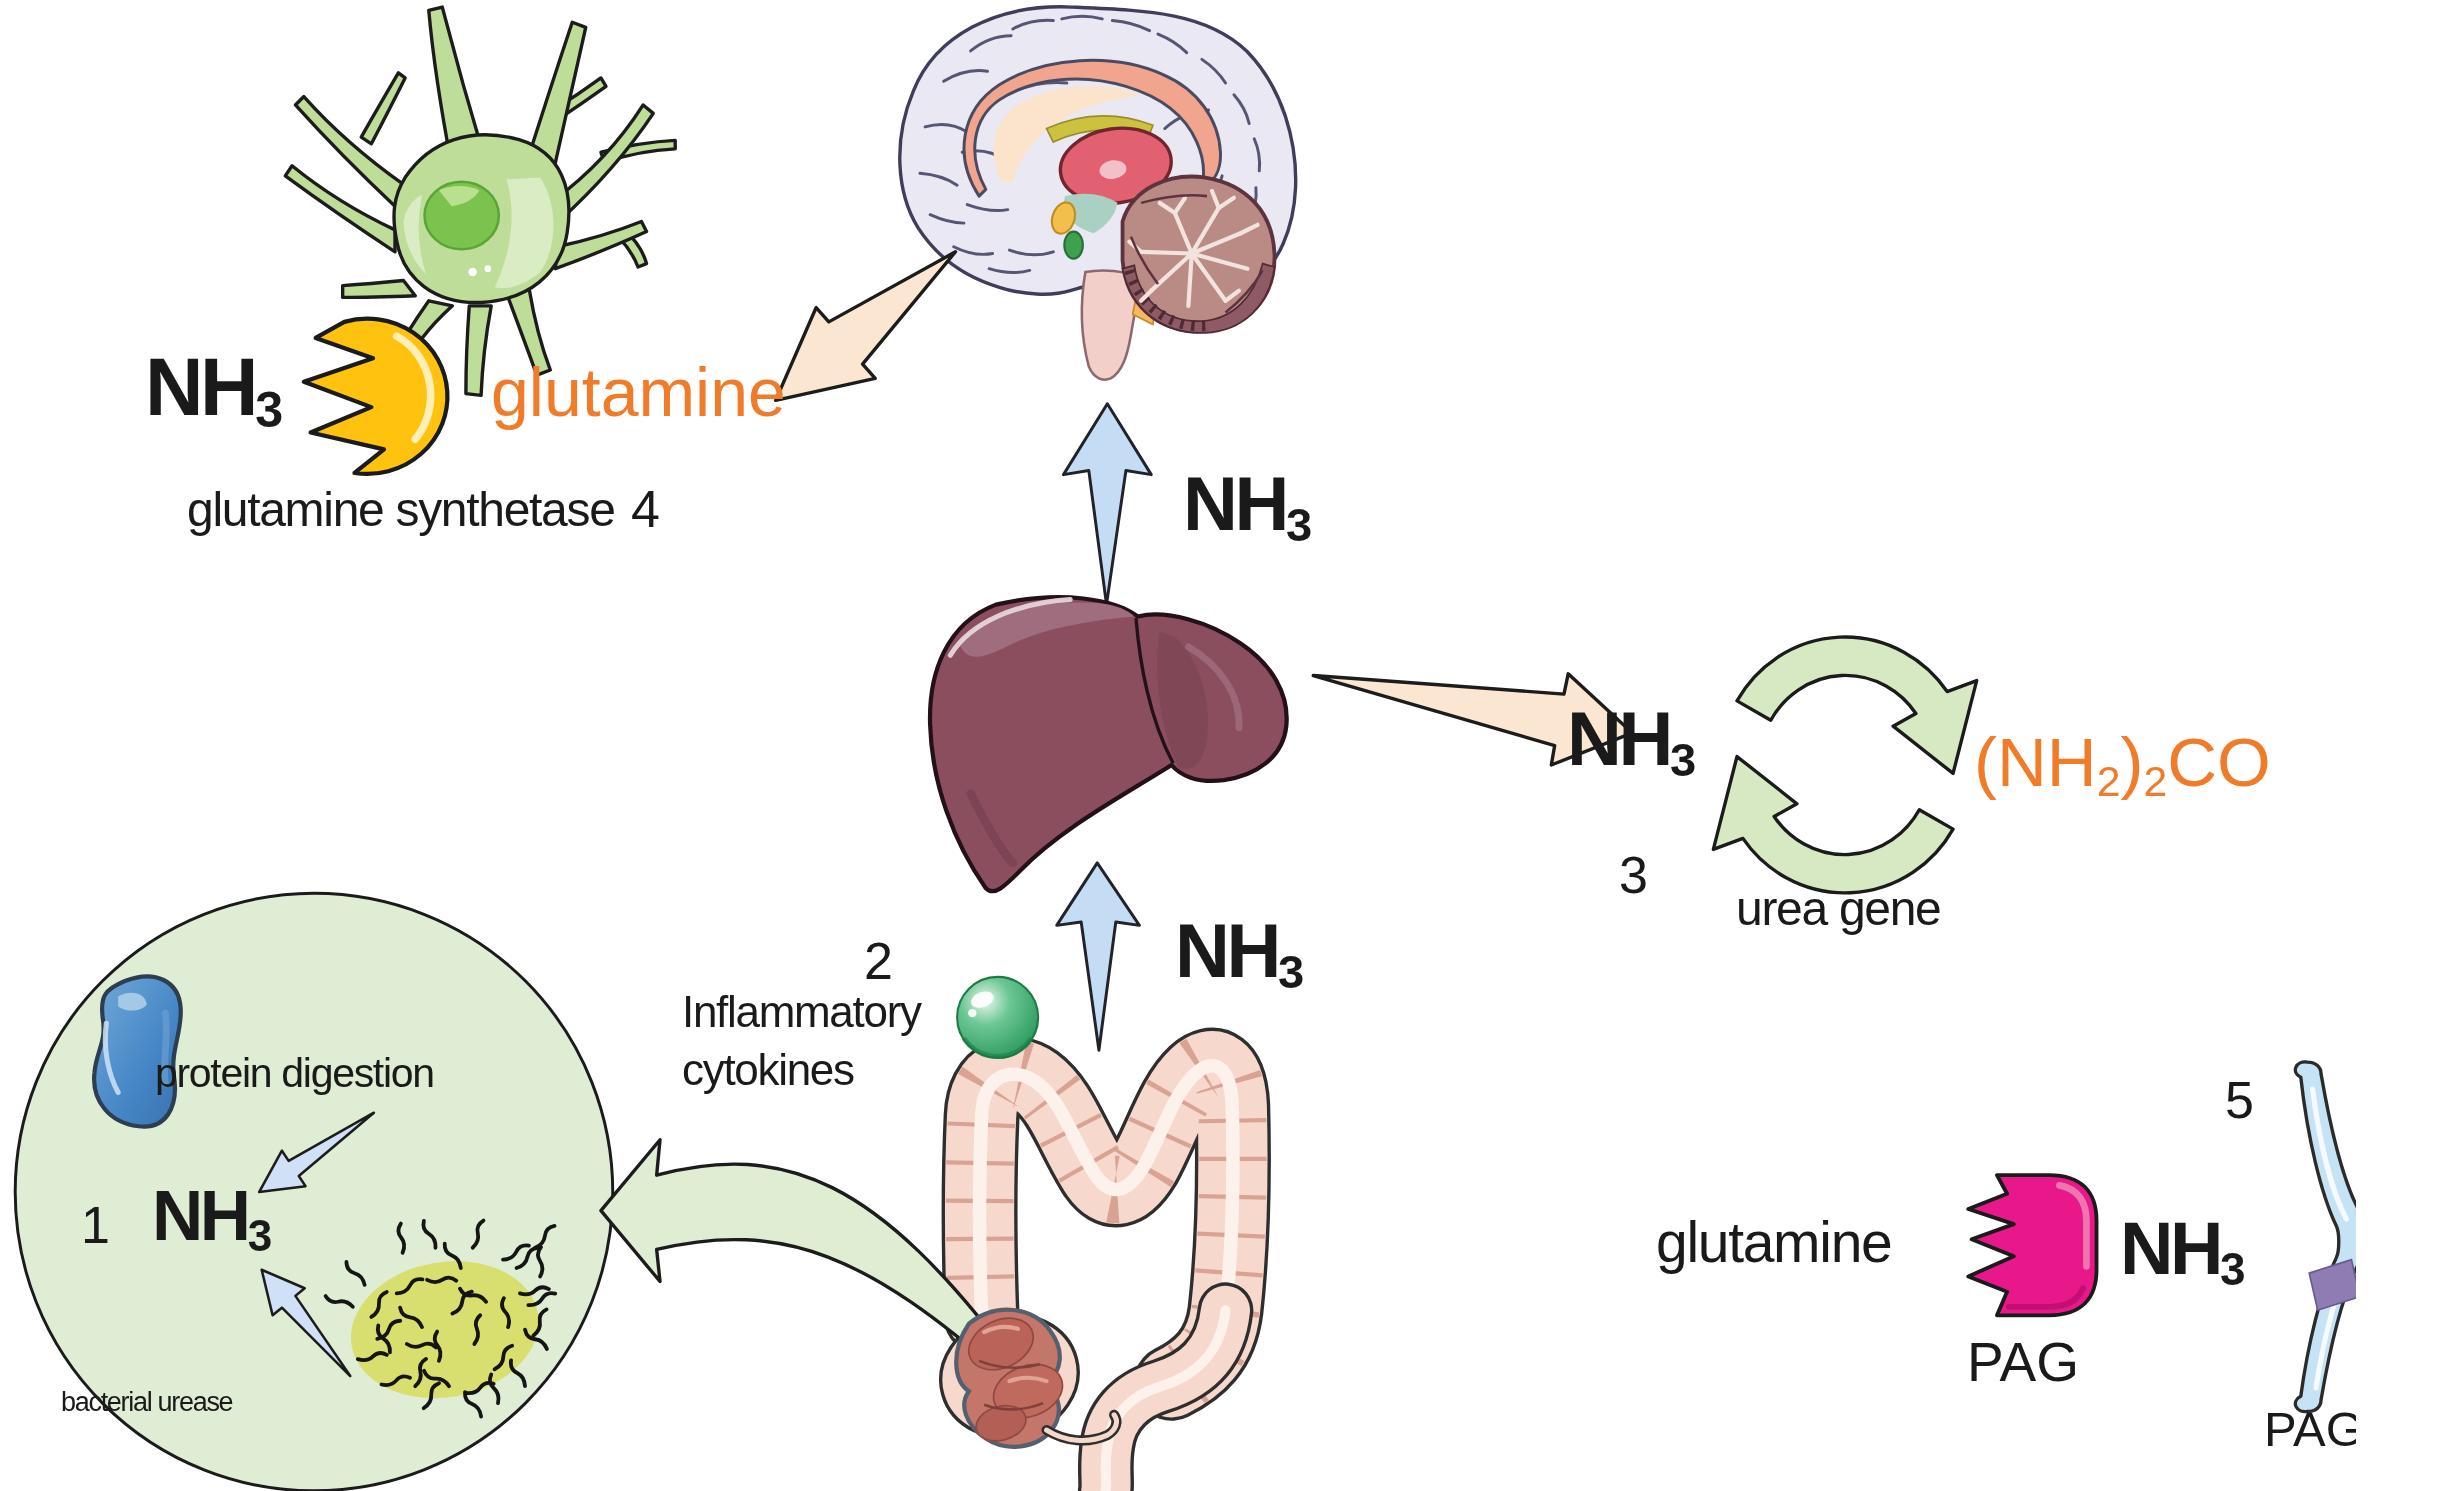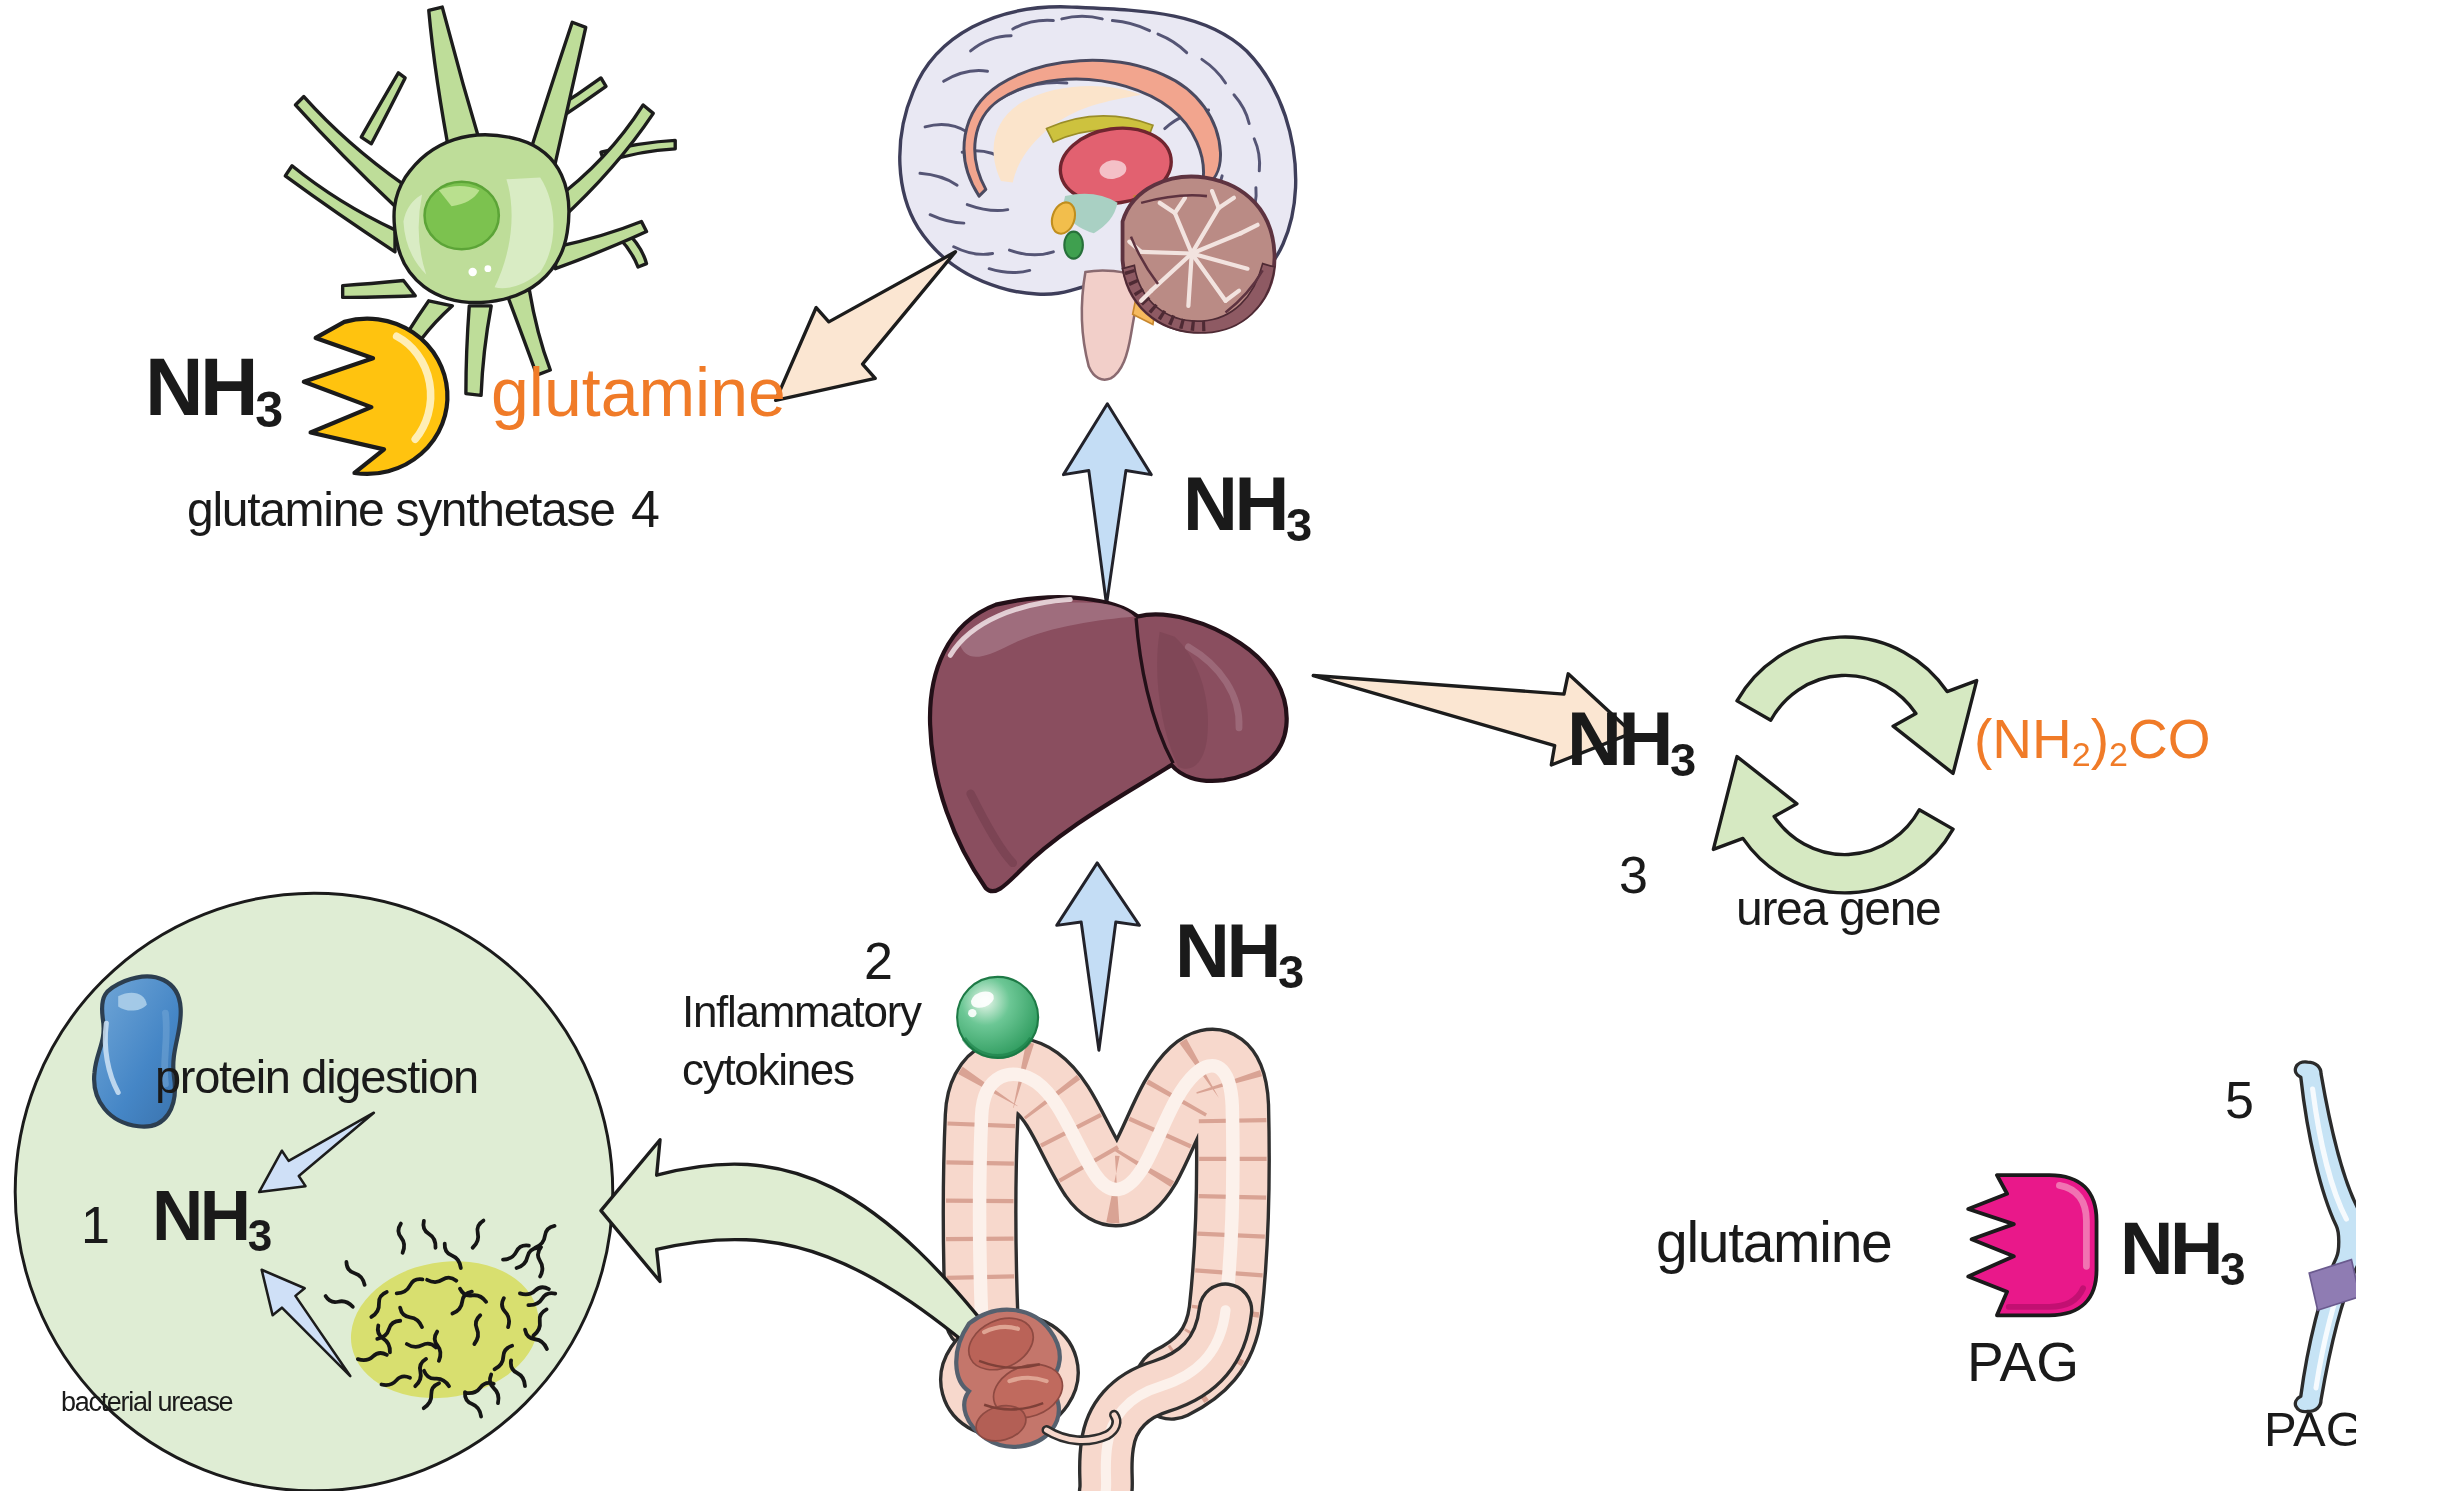--- a/index.html
+++ b/index.html
@@ -274,32 +274,32 @@
 
 <div class="lbl small" style="left:187px;top:486px;font-size:48px"><span>glutamine synthetase</span></div>
 <div class="lbl num" style="left:631px;top:483px"><span>4</span></div>
 
 <div class="lbl nh3" style="left:1183px;top:466px;font-size:76px"><span>NH</span><span class="sub">3</span></div>
 
 <div class="lbl nh3" style="left:1175px;top:913px;font-size:76px"><span>NH</span><span class="sub">3</span></div>
 
 <div class="lbl nh3" style="left:1567px;top:701px;font-size:76px"><span>NH</span><span class="sub">3</span></div>
 
-<div class="lbl orange" style="left:1974px;top:712px;font-size:55px;font-weight:400"><span>(NH</span><span class="sub">2</span><span>)</span><span class="sub">2</span><span>CO</span></div>
+<div class="lbl orange" style="left:1974px;top:728px;font-size:69px;font-weight:400"><span>(NH</span><span class="sub">2</span><span>)</span><span class="sub">2</span><span>CO</span></div>
 
 <div class="lbl num" style="left:1619px;top:849px"><span>3</span></div>
 <div class="lbl small" style="left:1736px;top:885px;font-size:48px"><span>urea gene</span></div>
 
 <div class="lbl num" style="left:864px;top:935px"><span>2</span></div>
 <div class="lbl small twoline" style="left:682px;top:983px;font-size:44px;line-height:1.32">
       <span>Inflammatory</span>
       <span>cytokines</span>
     </div>
 
-<div class="lbl small" style="left:155px;top:1053px;font-size:47px"><span>protein digestion</span></div>
+<div class="lbl small" style="left:155px;top:1053px;font-size:41px"><span>protein digestion</span></div>
 <div class="lbl num" style="left:81px;top:1199px"><span>1</span></div>
 <div class="lbl nh3" style="left:152px;top:1180px;font-size:71px"><span>NH</span><span class="sub">3</span></div>
 <div class="lbl small" style="left:61px;top:1389px;font-size:27px"><span>bacterial urease</span></div>
 
 <div class="lbl small" style="left:1656px;top:1214px;font-size:57px"><span>glutamine</span></div>
 <div class="lbl nh3" style="left:2120px;top:1212px;font-size:74px"><span>NH</span><span class="sub">3</span></div>
 <div class="lbl" style="left:1967px;top:1335px;font-size:55px"><span>PAG</span></div>
 <div class="lbl num" style="left:2225px;top:1074px"><span>5</span></div>
 <div class="lbl" style="left:2264px;top:1405px;font-size:49px"><span>PAG gene</span></div>
 

